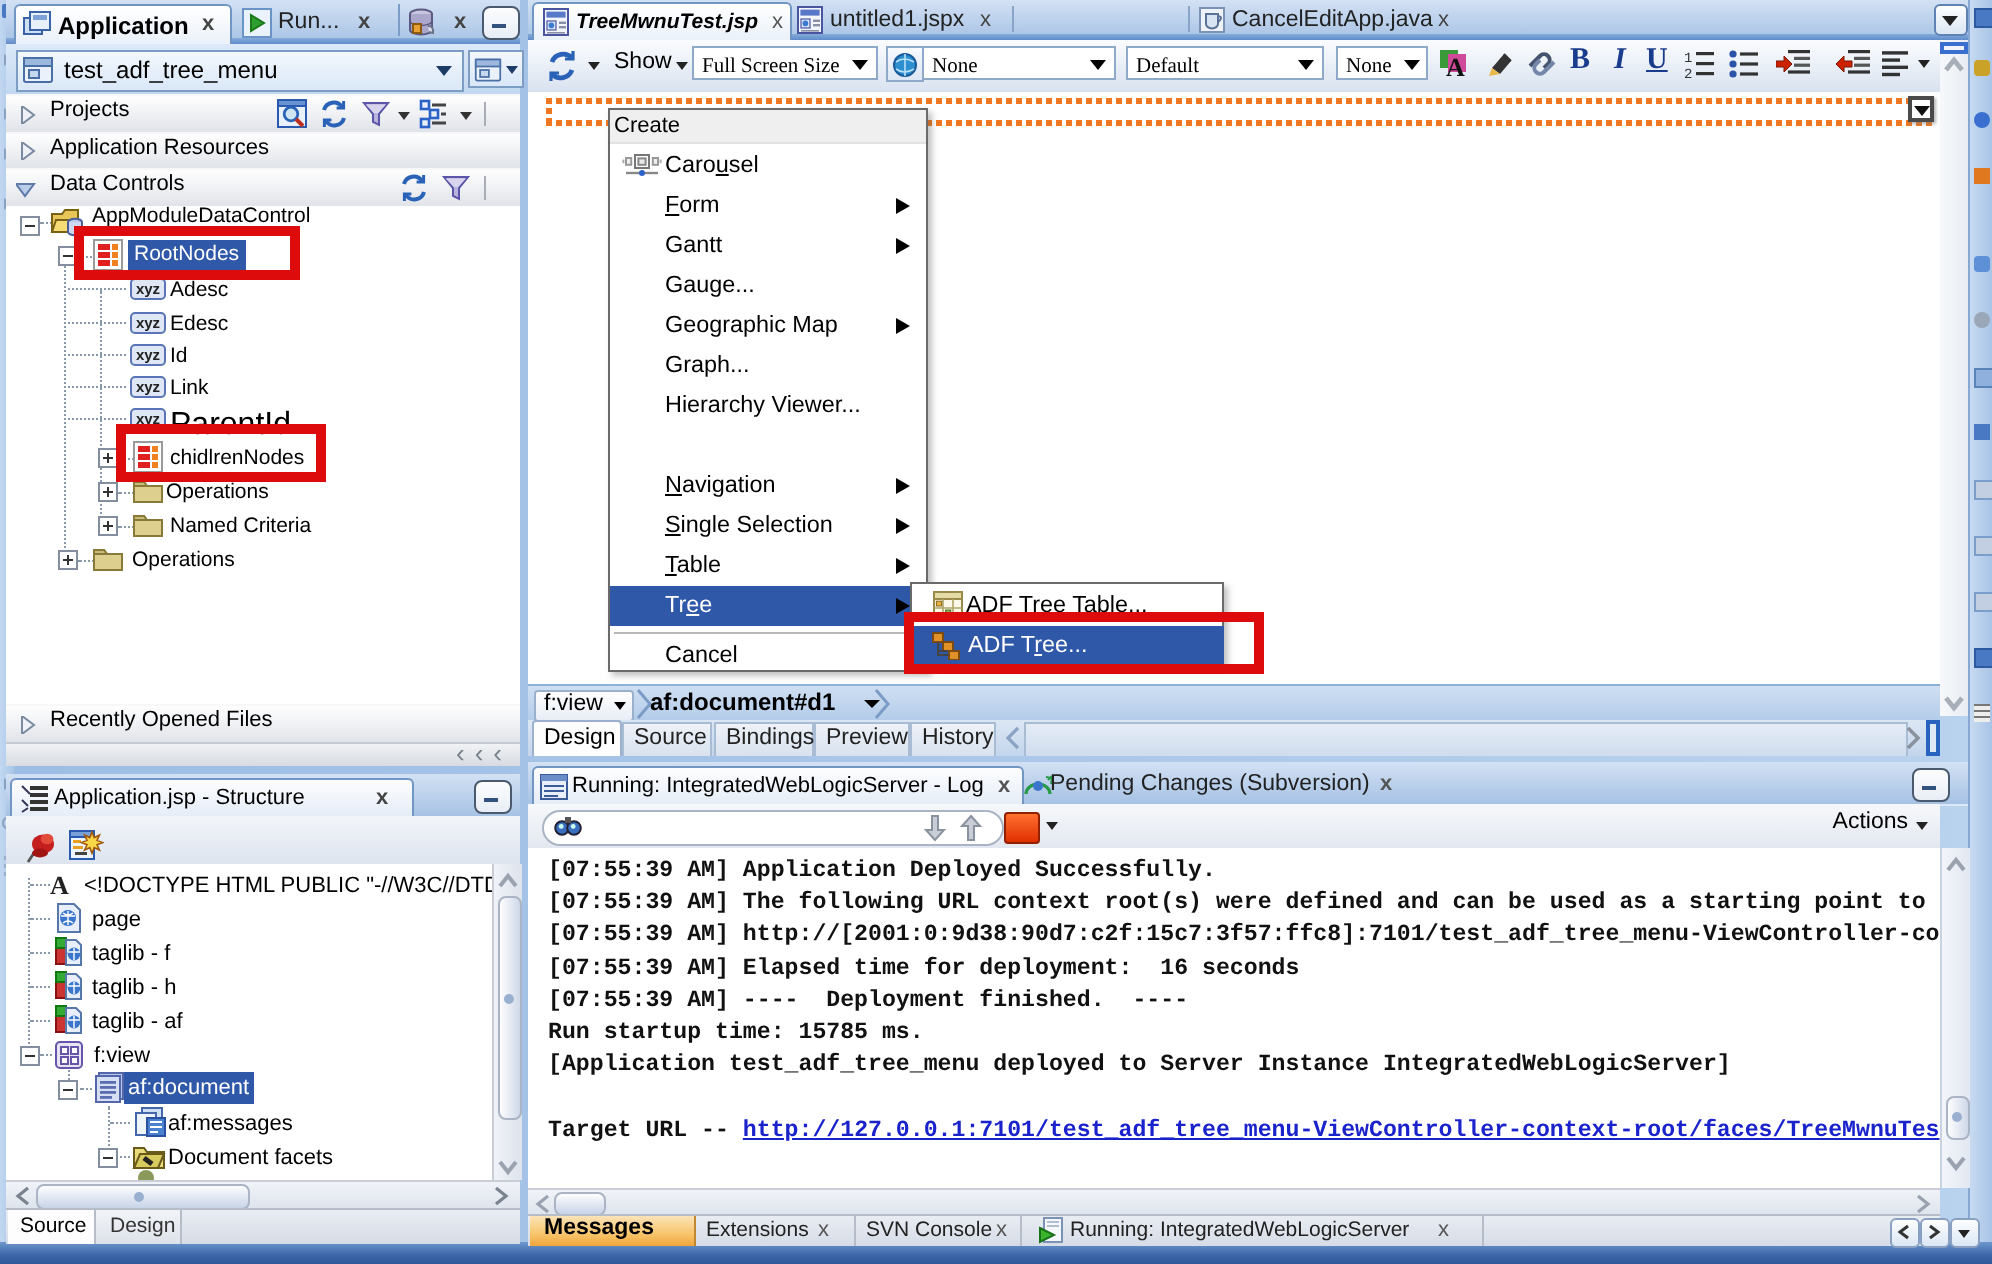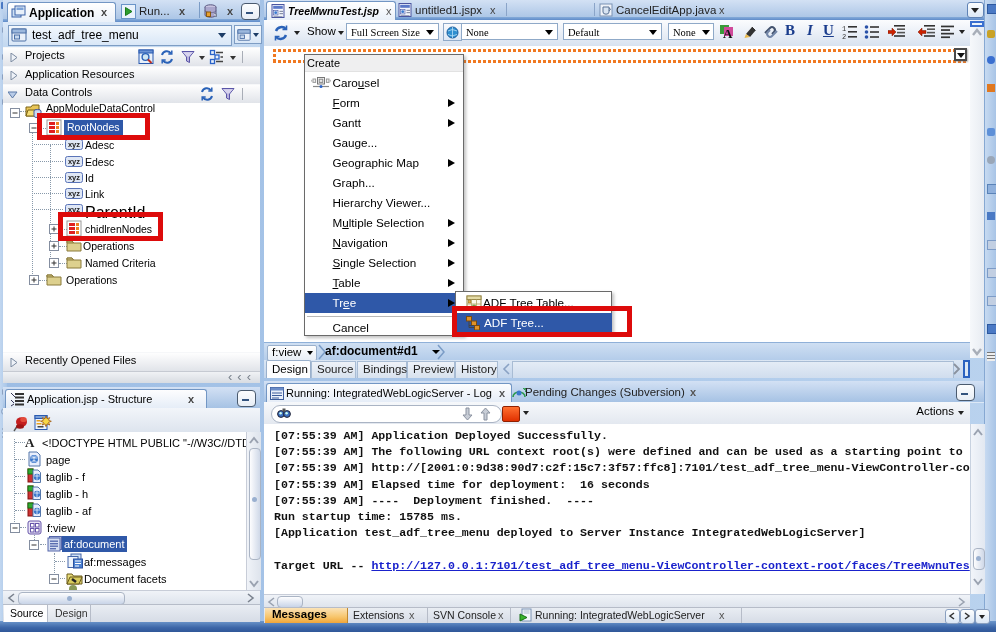--- a/index.html
+++ b/index.html
@@ -826,21 +826,20 @@
             <path d="M2 10.5 h16" stroke="#888" stroke-width="1.2"></path>
             <circle cx="10" cy="10.5" r="1.5" fill="#2a62c8"></circle>
           </svg>
     </div>
     <div class="mi" style="top:38px;"><u>F</u>orm<div class="arr"></div></div>
     <div class="mi" style="top:58px;">Gantt<div class="arr"></div></div>
     <div class="mi" style="top:78px;">Gauge...</div>
     <div class="mi" style="top:98px;">Geographic Map<div class="arr"></div></div>
     <div class="mi" style="top:118px;">Graph...</div>
     <div class="mi" style="top:138px;">Hierarchy Viewer...</div>
-    <div class="mi" style="top:158px;">M<u>u</u>ltiple Selection<div class="arr"></div></div>
     <div class="mi" style="top:178px;"><u>N</u>avigation<div class="arr"></div></div>
     <div class="mi" style="top:198px;"><u>S</u>ingle Selection<div class="arr"></div></div>
     <div class="mi" style="top:218px;"><u>T</u>able<div class="arr"></div></div>
     <div class="mi sel" style="top:238px;">Tr<u>e</u>e<div class="arr" style="border-left-color:#000;"></div></div>
     <div class="abs" style="left:2px;top:261px;width:154px;height:1px;background:#b8b8b8;"></div>
     <div class="mi" style="top:263px;">Cancel</div>
   </div>
 
   <div class="abs" style="left:455px;top:291px;width:157px;height:42px;background:#fff;border:1px solid #6a6a6a;box-sizing:border-box;box-shadow:2px 2px 3px rgba(80,80,80,.35);z-index:55;font-size:11.7px;">
     <div class="abs" style="left:0;top:1px;width:155px;height:20px;line-height:20px;padding-left:28px;">

